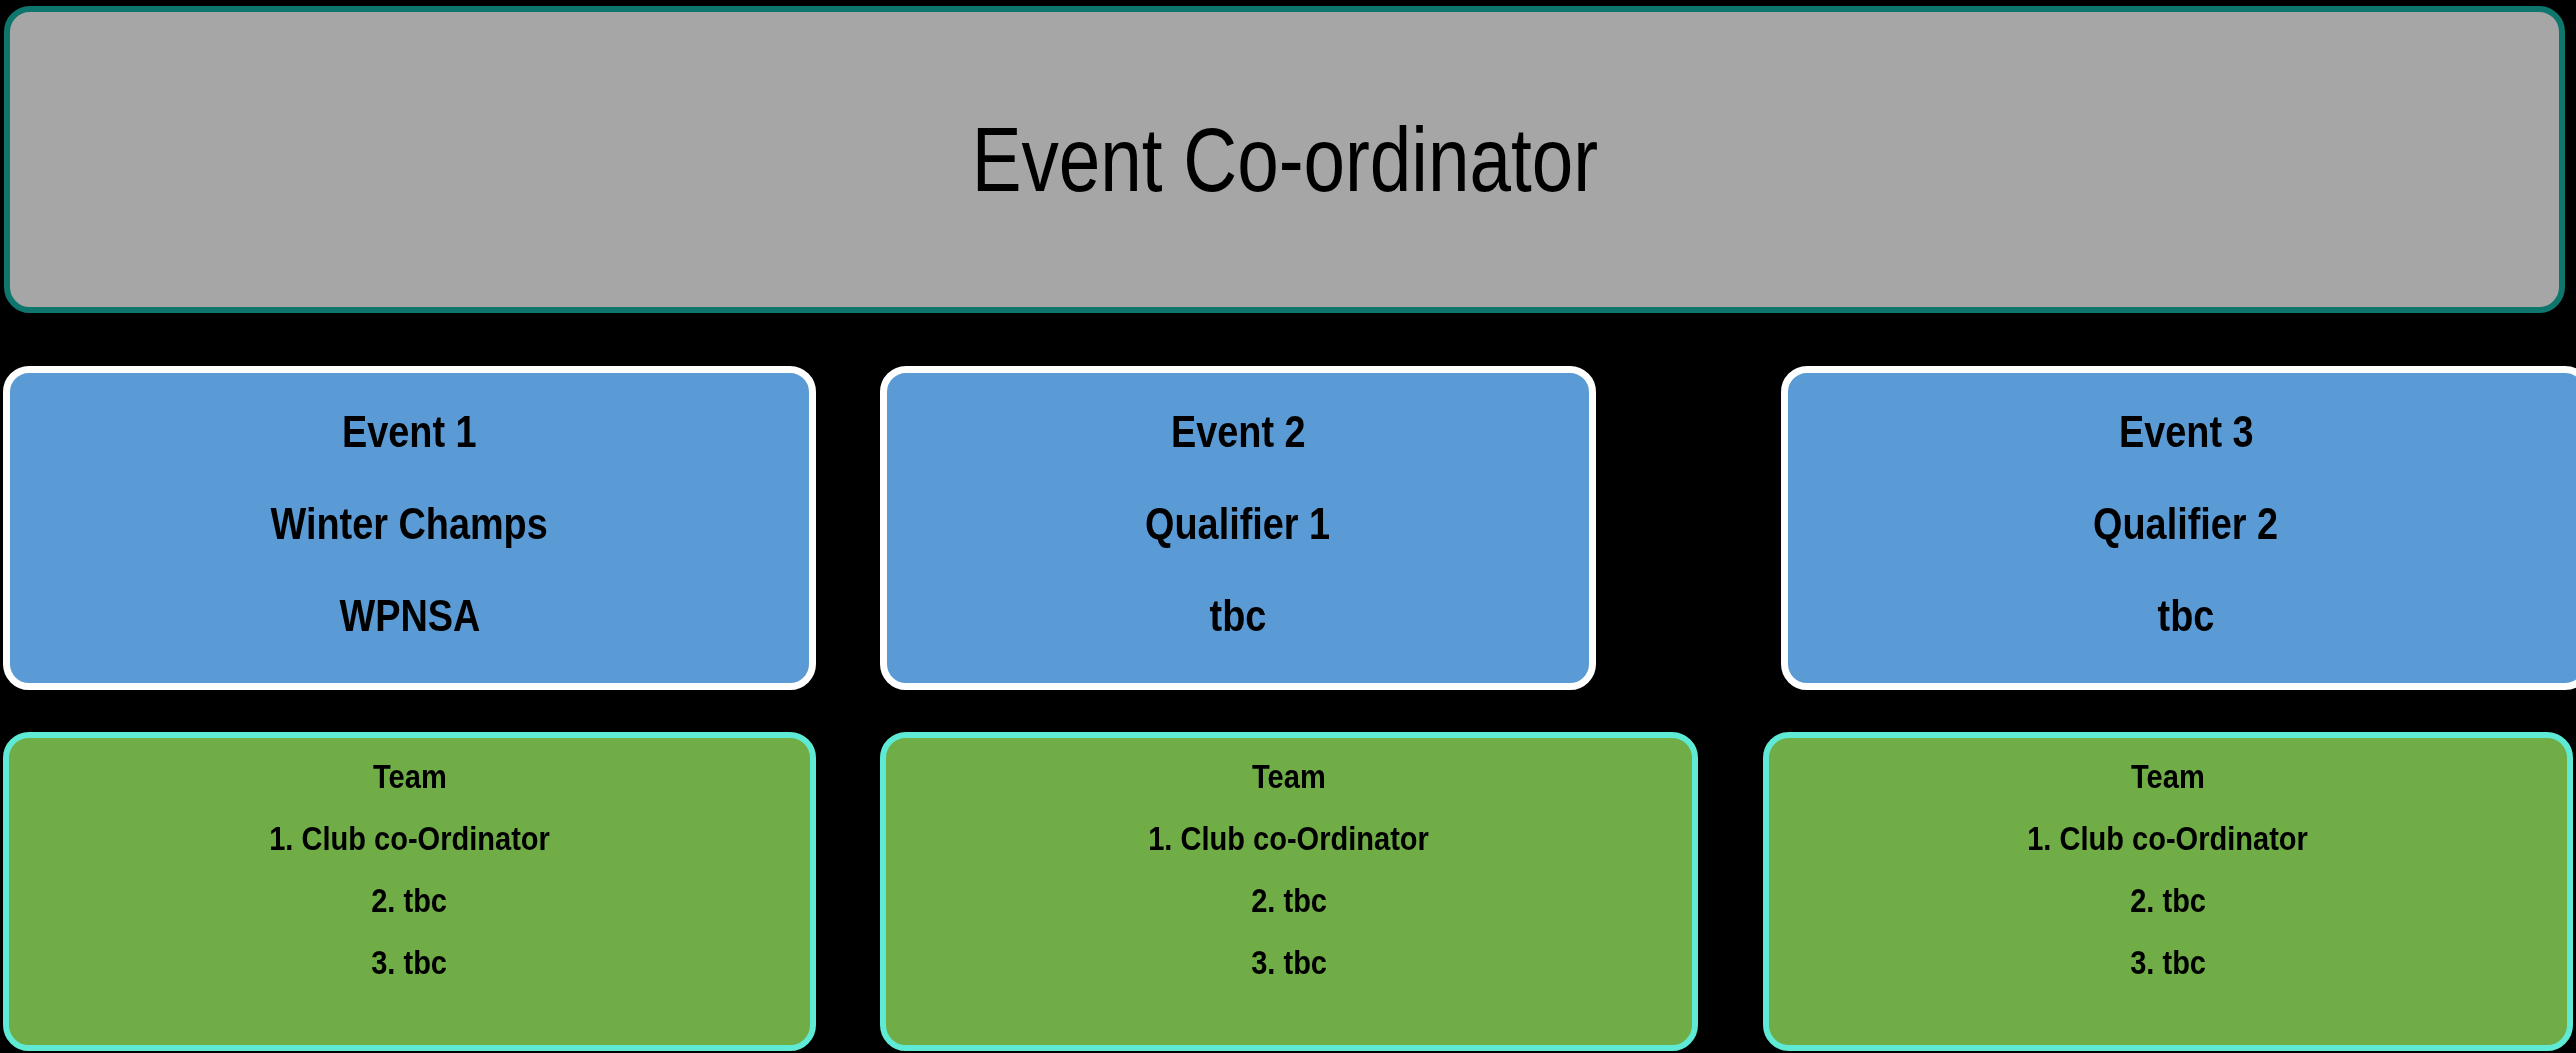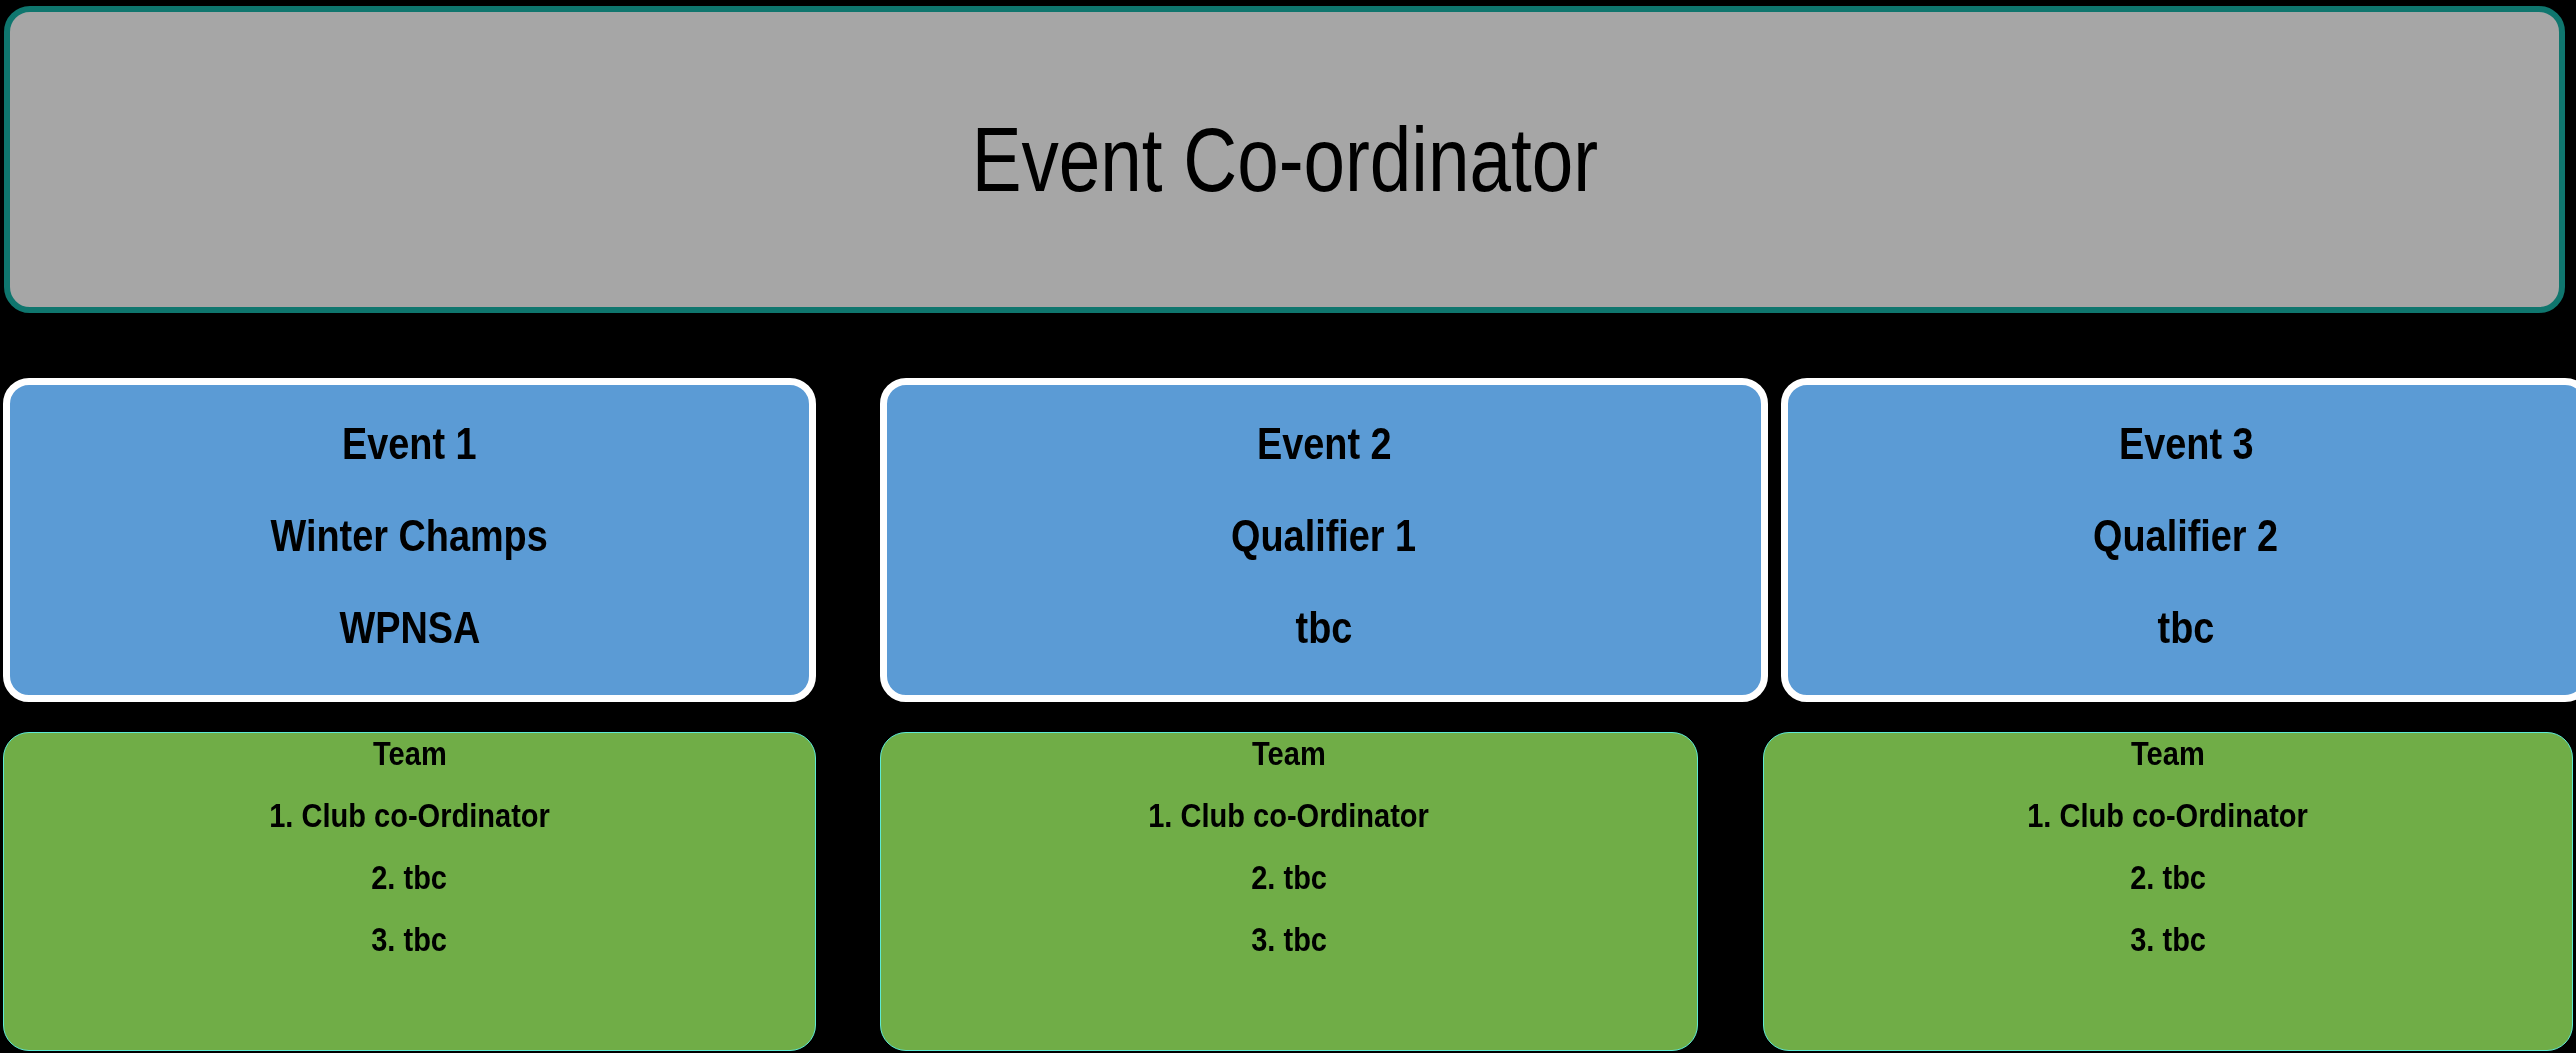--- a/index.html
+++ b/index.html
@@ -62,24 +62,23 @@
     background: #5B9BD5;
     border: 7px solid #FFFFFF;
     border-radius: 26px;
     box-sizing: border-box;
     display: flex;
     flex-direction: column;
     align-items: center;
     justify-content: center;
     padding-top: 10px;
     padding-bottom: 18px;
-    margin-top: 12px;
   }
   .event-card.c1 { left: 3px;    width: 813px; }
-  .event-card.c2 { left: 880px;  width: 888px; }
+  .event-card.c2 { left: 880px;  width: 716px; }
   .event-card.c3 { left: 1781px; width: 810px; }
 
   .event-line {
     color: #000000;
     font-weight: 700;
     font-size: 44px;
     line-height: 1;
     white-space: nowrap;
     transform: scaleX(0.86);
     transform-origin: center center;
@@ -94,28 +93,28 @@
     left: 0px;
     top: 732px;
     width: 2576px;
     height: 322px;
   }
   .team-card {
     position: absolute;
     top: 0px;
     height: 319px;
     background: #70AD47;
-    border: 1px solid #5eead4;
+    border: 6px solid #5eead4;
     border-radius: 26px;
     box-sizing: border-box;
     display: flex;
     flex-direction: column;
     align-items: center;
     justify-content: flex-start;
-    padding-top: 4px;
+    padding-top: 22px;
   }
   .team-card.c1 { left: 3px;    width: 813px; }
   .team-card.c2 { left: 880px;  width: 818px; }
   .team-card.c3 { left: 1763px; width: 810px; }
 
   .team-line {
     color: #000000;
     font-weight: 700;
     font-size: 33px;
     line-height: 1;

